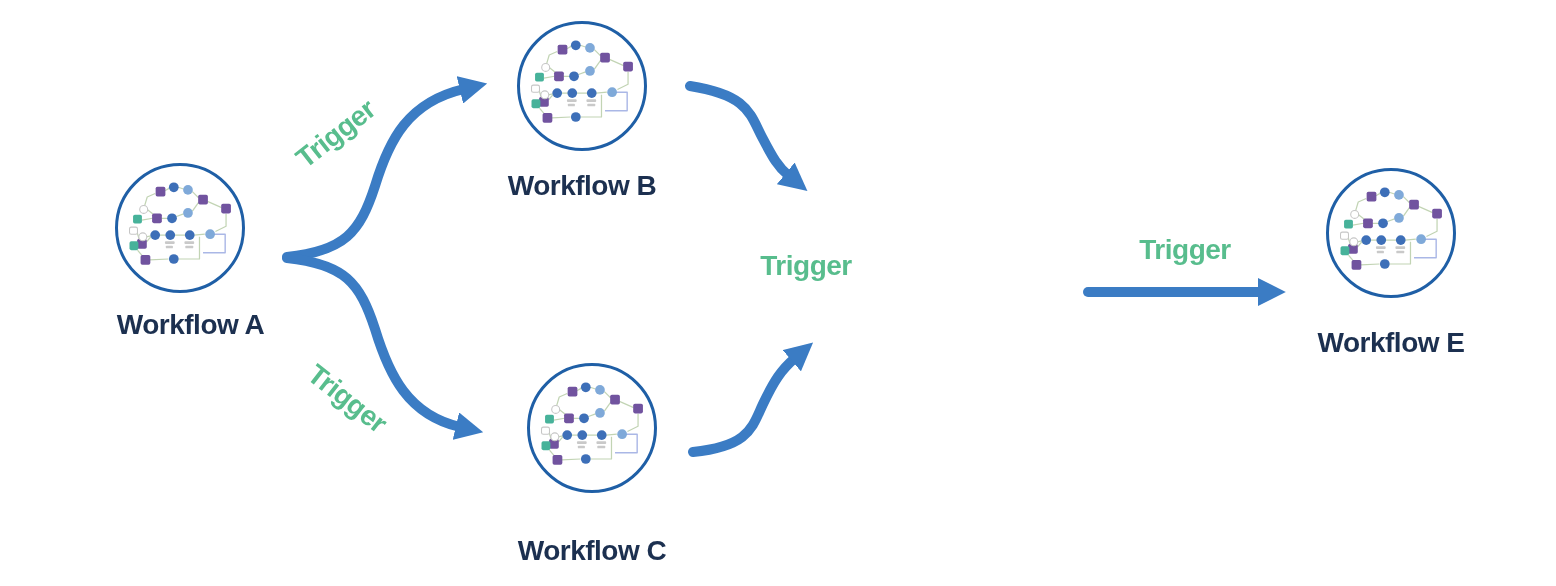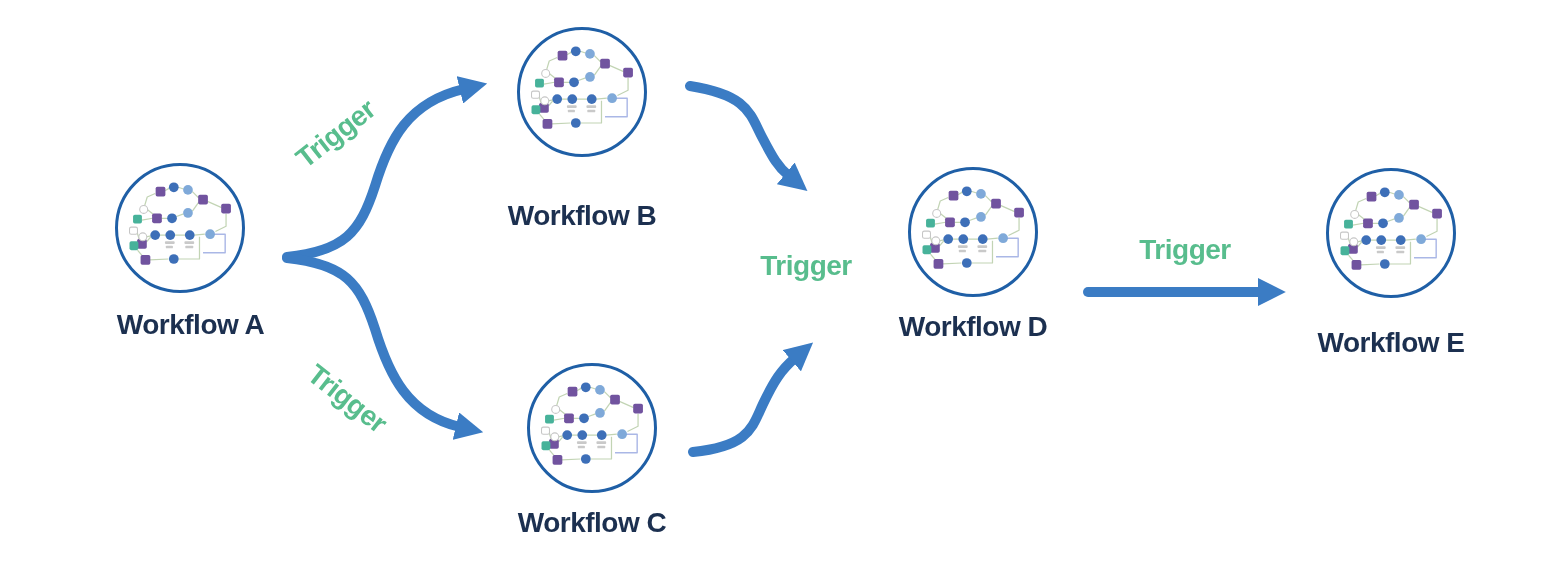--- a/index.html
+++ b/index.html
@@ -39,22 +39,22 @@
 
   .wf-label {
     white-space: nowrap;
     font-size: 28px;
     font-weight: 700;
     letter-spacing: -0.5px;
     color: var(--node-label, #1c3050);
     text-align: center;
   }
   .node-a { left: 115px; top: 163px; }
-  .node-b { left: 517px; top: 27px; gap: 24px;  }
-  .node-c { left: 527px; top: 363px; }
+  .node-b { left: 517px; top: 21px;  }
+  .node-c { left: 527px; top: 363px; gap: 28px; }
   .node-d { left: 908px; top: 167px; }
   .node-e { left: 1326px; top: 168px; }
   .node-a .wf-label { margin-top: 16px; margin-left: 21px; }
   .node-b .wf-label { margin-top: 19px; }
   .node-c .wf-label { margin-top: 14px; }
   .node-d .wf-label { margin-top: 14px; }
   .node-e .wf-label { margin-top: 29px; text-align: right; }
 
   .trigger {
     position: absolute;
@@ -174,28 +174,20 @@
 
   <div class="wf-node node-c">
     <div class="wf-circle">
       <svg class="thumb-svg" viewBox="0 0 140 140">
           <use href="#mini-wf"></use>
         </svg>
     </div>
     <div class="wf-label">Workflow C</div>
   </div>
 
-  <div class="wf-node node-d">
-    <div class="wf-circle">
-      <svg class="thumb-svg" viewBox="0 0 140 140">
-          <use href="#mini-wf"></use>
-        </svg>
-    </div>
-    <div class="wf-label">Workflow D</div>
-  </div>
 
   <div class="wf-node node-e">
     <div class="wf-circle">
       <svg class="thumb-svg" viewBox="0 0 140 140">
           <use href="#mini-wf"></use>
         </svg>
     </div>
     <div class="wf-label">Workflow E</div>
   </div>
 

